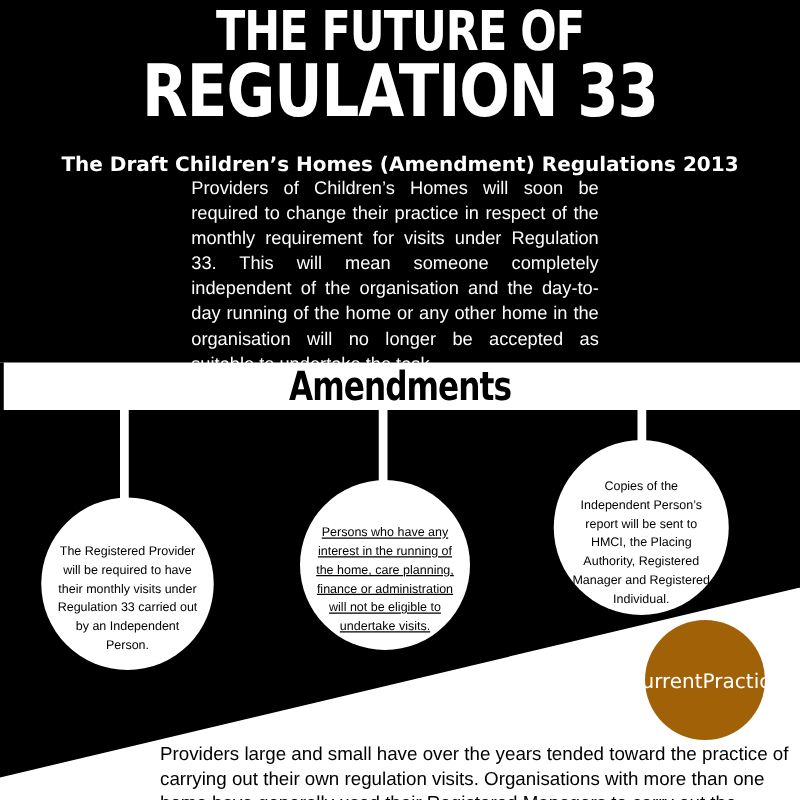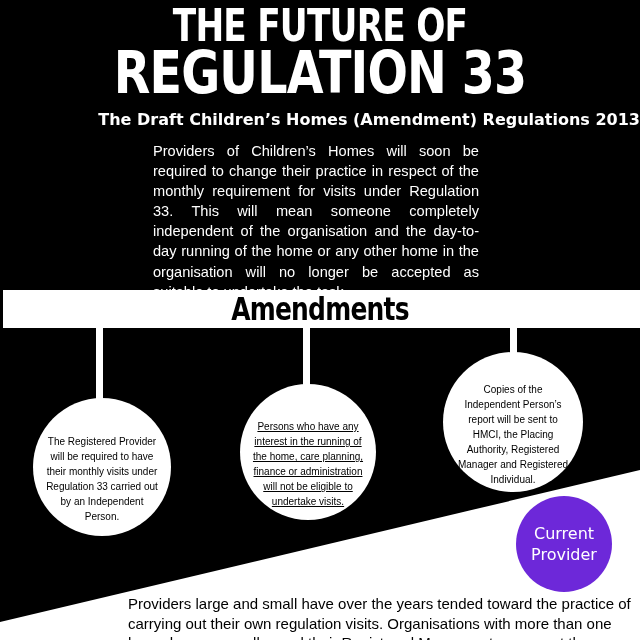--- a/index.html
+++ b/index.html
@@ -9,21 +9,21 @@
     }
     .abs { position:absolute; }
     .title-line {
       left:0; width:640px; text-align:center; color:#fff;
       font-family:"DejaVu Sans", sans-serif; font-weight:bold;
       transform-origin:center; letter-spacing:-1px;
     }
     #title1 { top:4px; font-size:44px; line-height:44px; transform:scaleX(0.78); }
     #title2 { top:44px; font-size:58px; line-height:58px; transform:scaleX(0.82); }
     #subtitle {
-      top:110px; left:0; width:640px; text-align:right;
+      top:122px; left:0; width:640px; text-align:center;
       font-family:"DejaVu Sans", sans-serif; font-weight:bold; font-size:16px;
     }
     #intro {
       top:141px; left:153px; width:326px; font-size:14.6px; line-height:20.1px;
       text-align:justify; color:#fff;
     }
     #band {
       top:290px; left:0; width:640px; height:38px; background:#fff;
       border-left:3px solid #000; box-sizing:border-box;
     }
@@ -38,21 +38,21 @@
     }
     .stem { background:#fff; width:7px; }
     .bubble {
       background:#fff; border-radius:50%; color:#000;
       display:flex; align-items:center; justify-content:center; text-align:center;
       font-size:10px; line-height:15px; box-sizing:border-box;
     }
     .bubble span { display:block;margin-top:24px; }
     #cp-circle {
       top:496px; left:516px; width:96px; height:96px; border-radius:50%;
-      background:#6d28d9; color:#fff; display:flex; flex-direction:column;
+      background:#a16207; color:#fff; display:flex; 
       align-items:center; justify-content:center;
       font-family:"DejaVu Sans", sans-serif; font-size:16px; line-height:21px;
     }
     #current-text {
       top:594px; left:128px; width:510px; color:#000; font-size:15px; line-height:19.5px;
     }
   </style>
 </head>
 <body>
 
@@ -76,16 +76,16 @@
 </div>
 <div class="abs bubble" style="top:384px;left:240px;width:136px;height:136px;padding:0 10px;text-decoration:underline;">
   <span>Persons who have any interest in the running of the home, care planning, finance or administration will not be eligible to undertake visits.</span>
 </div>
 <div class="abs bubble" style="top:352px;left:443px;width:140px;height:140px;padding:0 12px;">
   <span>Copies of the Independent Person’s report will be sent to HMCI, the Placing Authority, Registered Manager and Registered Individual.</span>
 </div>
 
 <div id="cp-circle" class="abs">
   <span>Current</span>
-  <span>Provider</span>
+  <span>Practice</span>
 </div>
 
 <div id="current-text" class="abs">Providers large and small have over the years tended toward the practice of carrying out their own regulation visits.  Organisations with more than one home have generally used their Registered Managers to carry out the monthly</div>
 
 </body></html>

